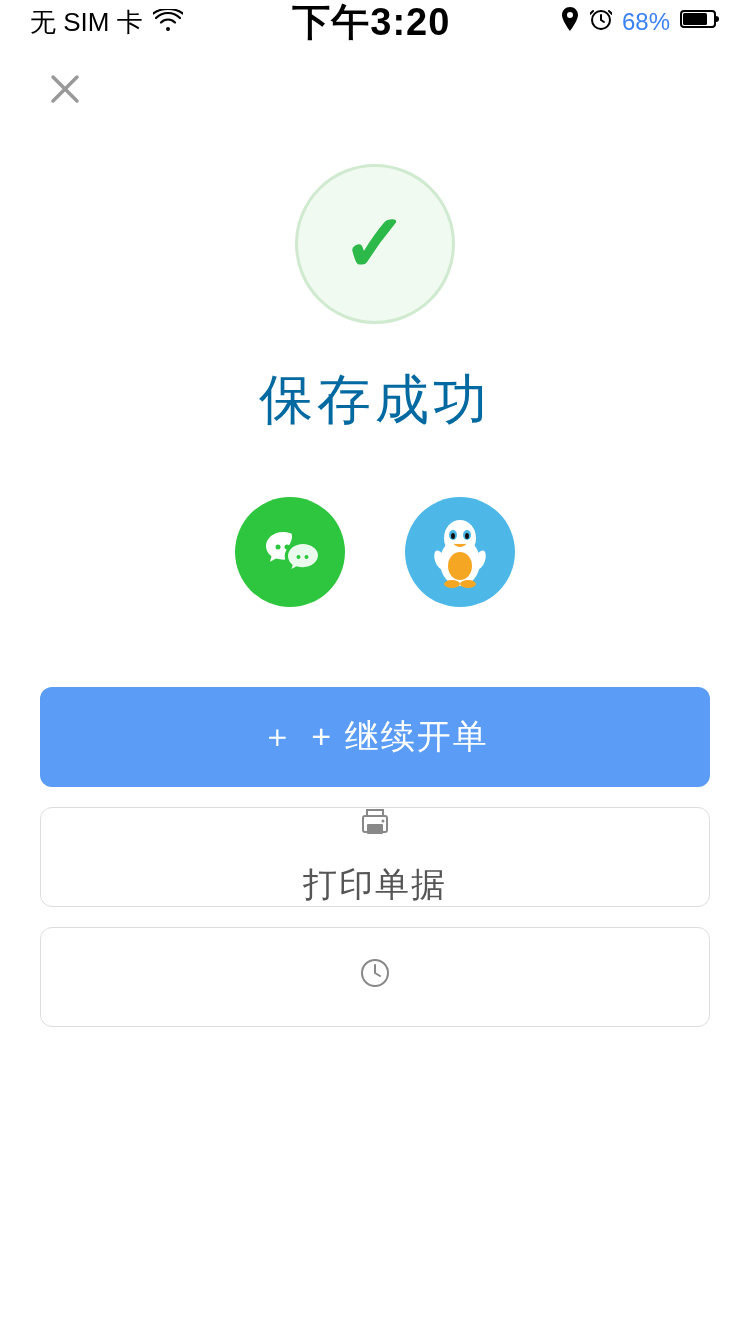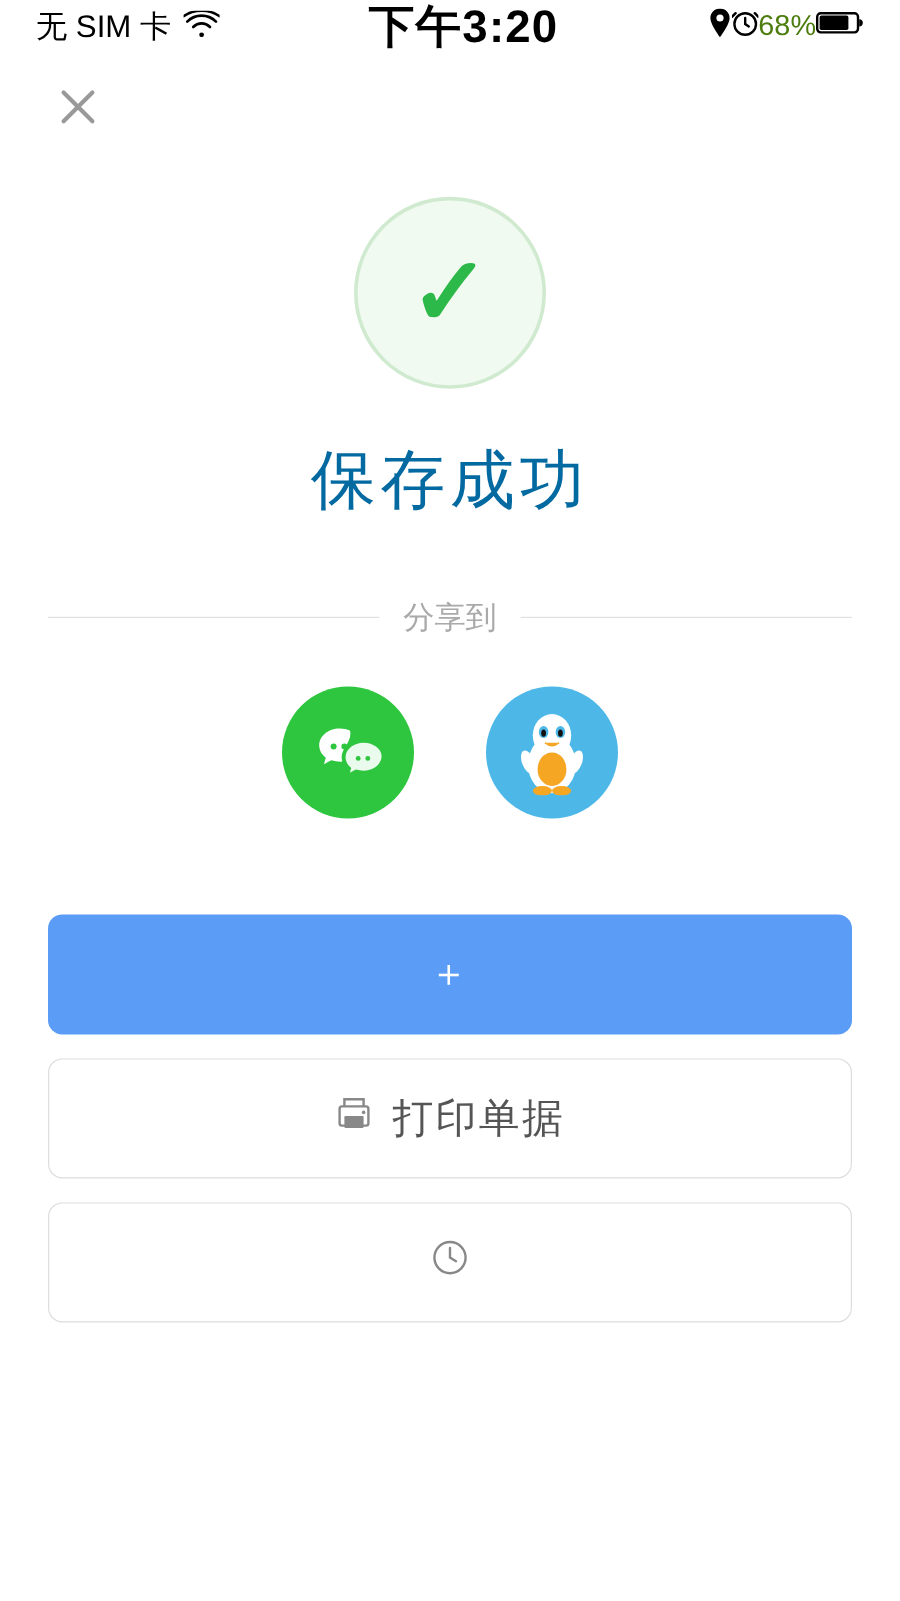--- a/index.html
+++ b/index.html
@@ -34,22 +34,23 @@
     }
     .status-center {
       font-size: 38px;
       font-weight: 600;
       color: #000;
       letter-spacing: 1px;
     }
     .status-right {
       display: flex;
       align-items: center;
+      gap: 10px;
       font-size: 24px;
-      color: #4d7c0f;
+      color: #3b82f6;
     }
     .battery-text { font-size: 24px; font-weight: 500; }
 
     
     .close-area {
       padding: 20px 40px 10px;
     }
     .close-btn {
       width: 50px;
       height: 50px;
@@ -181,20 +182,21 @@
       border: 1.5px solid #ddd;
       color: #555;
       font-size: 34px;
       font-weight: 400;
       display: flex;
       align-items: center;
       justify-content: center;
       gap: 16px;
       cursor: pointer;
       letter-spacing: 2px;
+      flex-direction: column;
     }
 
     .btn-icon {
       font-size: 32px;
       color: inherit;
     }
   </style>
 </head>
 <body>
 
@@ -245,25 +247,20 @@
 </div>
 
 <div class="main-content">
 
   <div class="success-circle">
     <span class="checkmark">✓</span>
   </div>
 
   <div class="success-title">保存成功</div>
 
-  <div class="share-divider">
-    <div class="line"></div>
-    <span class="label">分享到</span>
-    <div class="line"></div>
-  </div>
 
   <div class="share-icons">
     <button class="share-icon-btn wechat">
 
       <svg width="62" height="52" viewBox="0 0 62 52" fill="none">
         <ellipse cx="23" cy="20" rx="20" ry="16" fill="none" stroke="white" stroke-width="0"></ellipse>
 
         <path d="M24 6C14.6 6 7 12.3 7 20c0 4.1 2.1 7.8 5.5 10.3l-1.5 5.5 6-3.2c2.5.7 5.1 1.1 7.8 1.1.5 0 1 0 1.5-.1-.4-1.2-.6-2.5-.6-3.8C25.7 23.4 33 17.7 33 10.7c0-1-.1-2-.4-2.9C30.5 6.6 27.3 6 24 6z" fill="white"></path>
         <path d="M44 18c-8.3 0-15 5.4-15 12.1 0 3.5 1.8 6.6 4.7 8.8L32.5 43l5-2.7c2.1.6 4.3.9 6.5.9 8.3 0 15-5.4 15-12.1C59 23.4 52.3 18 44 18z" fill="white" fill-opacity="0.9"></path>
 
@@ -297,20 +294,21 @@
 
         <ellipse cx="14" cy="44" rx="5" ry="10" fill="white" transform="rotate(-20 14 44)"></ellipse>
         <ellipse cx="54" cy="44" rx="5" ry="10" fill="white" transform="rotate(20 54 44)"></ellipse>
       </svg>
     </button>
   </div>
 
   <div class="action-buttons">
     <button class="btn-primary">
       <span class="btn-icon">＋</span>
+      <span>+ 继续开单</span>
     </button>
 
     <button class="btn-secondary">
       <span class="btn-icon">
         <svg width="32" height="32" viewBox="0 0 32 32" fill="none">
           <rect x="4" y="10" width="24" height="16" rx="2" stroke="#888" stroke-width="2" fill="none"></rect>
           <rect x="8" y="18" width="16" height="10" rx="1" fill="#888"></rect>
           <path d="M8 10V4h16v6" stroke="#888" stroke-width="2" fill="none"></path>
           <circle cx="24" cy="15" r="1.5" fill="#888"></circle>
         </svg>

